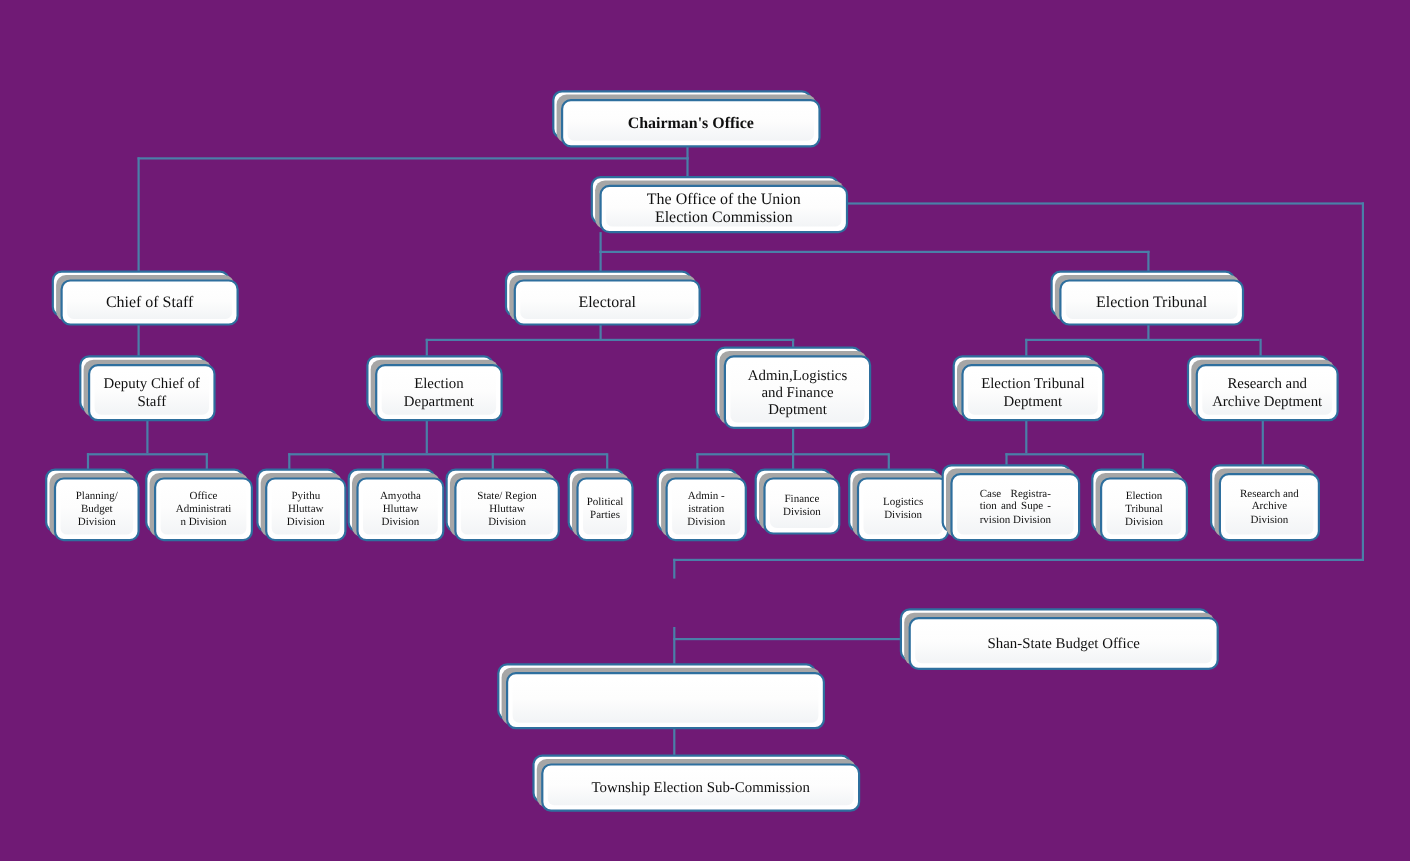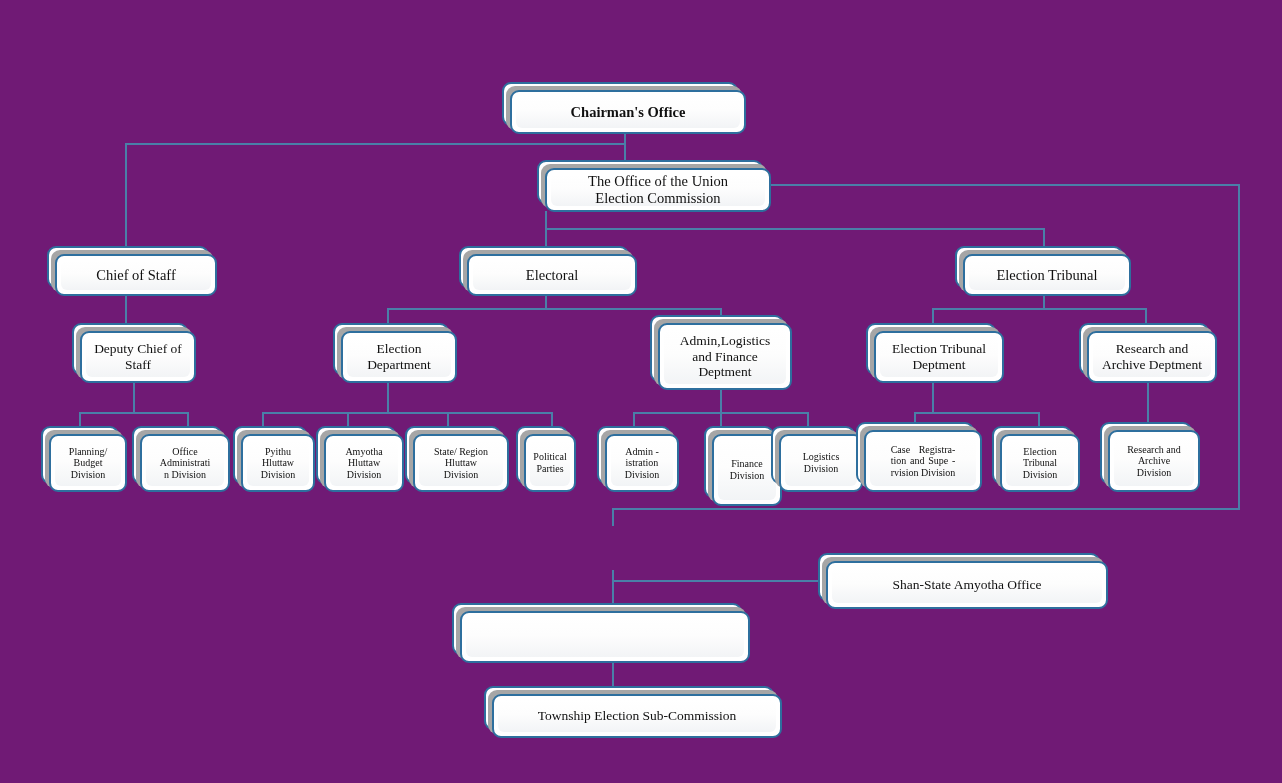--- a/index.html
+++ b/index.html
@@ -341,21 +341,21 @@
     <div class="plate-blue"></div>
     <div class="plate-gray"></div>
     <div class="card">
       <div class="inner"></div>
       <div class="label t-13">Admin -
 istration
 Division</div>
     </div>
   </div>
 
-  <div class="node" style="left:704px; top:426px; width:78px; height:80px;">
+  <div class="node" style="left:686px; top:426px; width:78px; height:60px;">
     <div class="plate-blue"></div>
     <div class="plate-gray"></div>
     <div class="card">
       <div class="inner"></div>
       <div class="label t-13">Finance
 Division</div>
     </div>
   </div>
 
   <div class="node" style="left:771px; top:426px; width:92px; height:66px;">
@@ -400,21 +400,21 @@
 Division</div>
     </div>
   </div>
 
 
   <div class="node" style="left:818px; top:553px; width:290px; height:56px;">
     <div class="plate-blue"></div>
     <div class="plate-gray"></div>
     <div class="card">
       <div class="inner"></div>
-      <div class="label t-13-5">Shan-State Amyotha Office</div>
+      <div class="label t-13-5">Shan-State Budget Office</div>
     </div>
   </div>
 
   <div class="node" style="left:452px; top:603px; width:298px; height:60px;">
     <div class="plate-blue"></div>
     <div class="plate-gray"></div>
     <div class="card">
       <div class="inner"></div>
     </div>
   </div>

